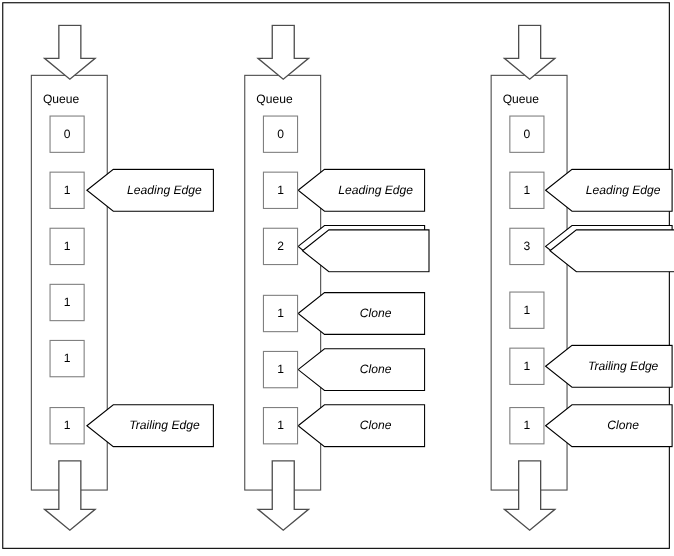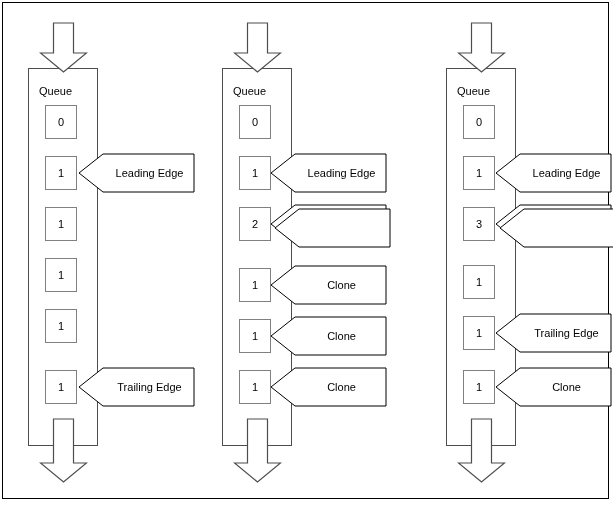--- a/index.html
+++ b/index.html
@@ -51,20 +51,21 @@
     z-index:6;
   }
   
   .arrow{position:absolute;z-index:8;}
   .arrow svg{display:block;}
   
   .callout{
     position:absolute;
     height:40px;
     z-index:5;
+    font-style:italic;
   }
   .callout svg{position:absolute;left:0;top:0;}
   .callout .ctext{
     position:absolute;
     left:26px;right:0;top:0;height:40px;
     display:flex;align-items:center;justify-content:center;
     font-size:11px;color:#000000;
     white-space:nowrap;
     pointer-events:none;
   }

